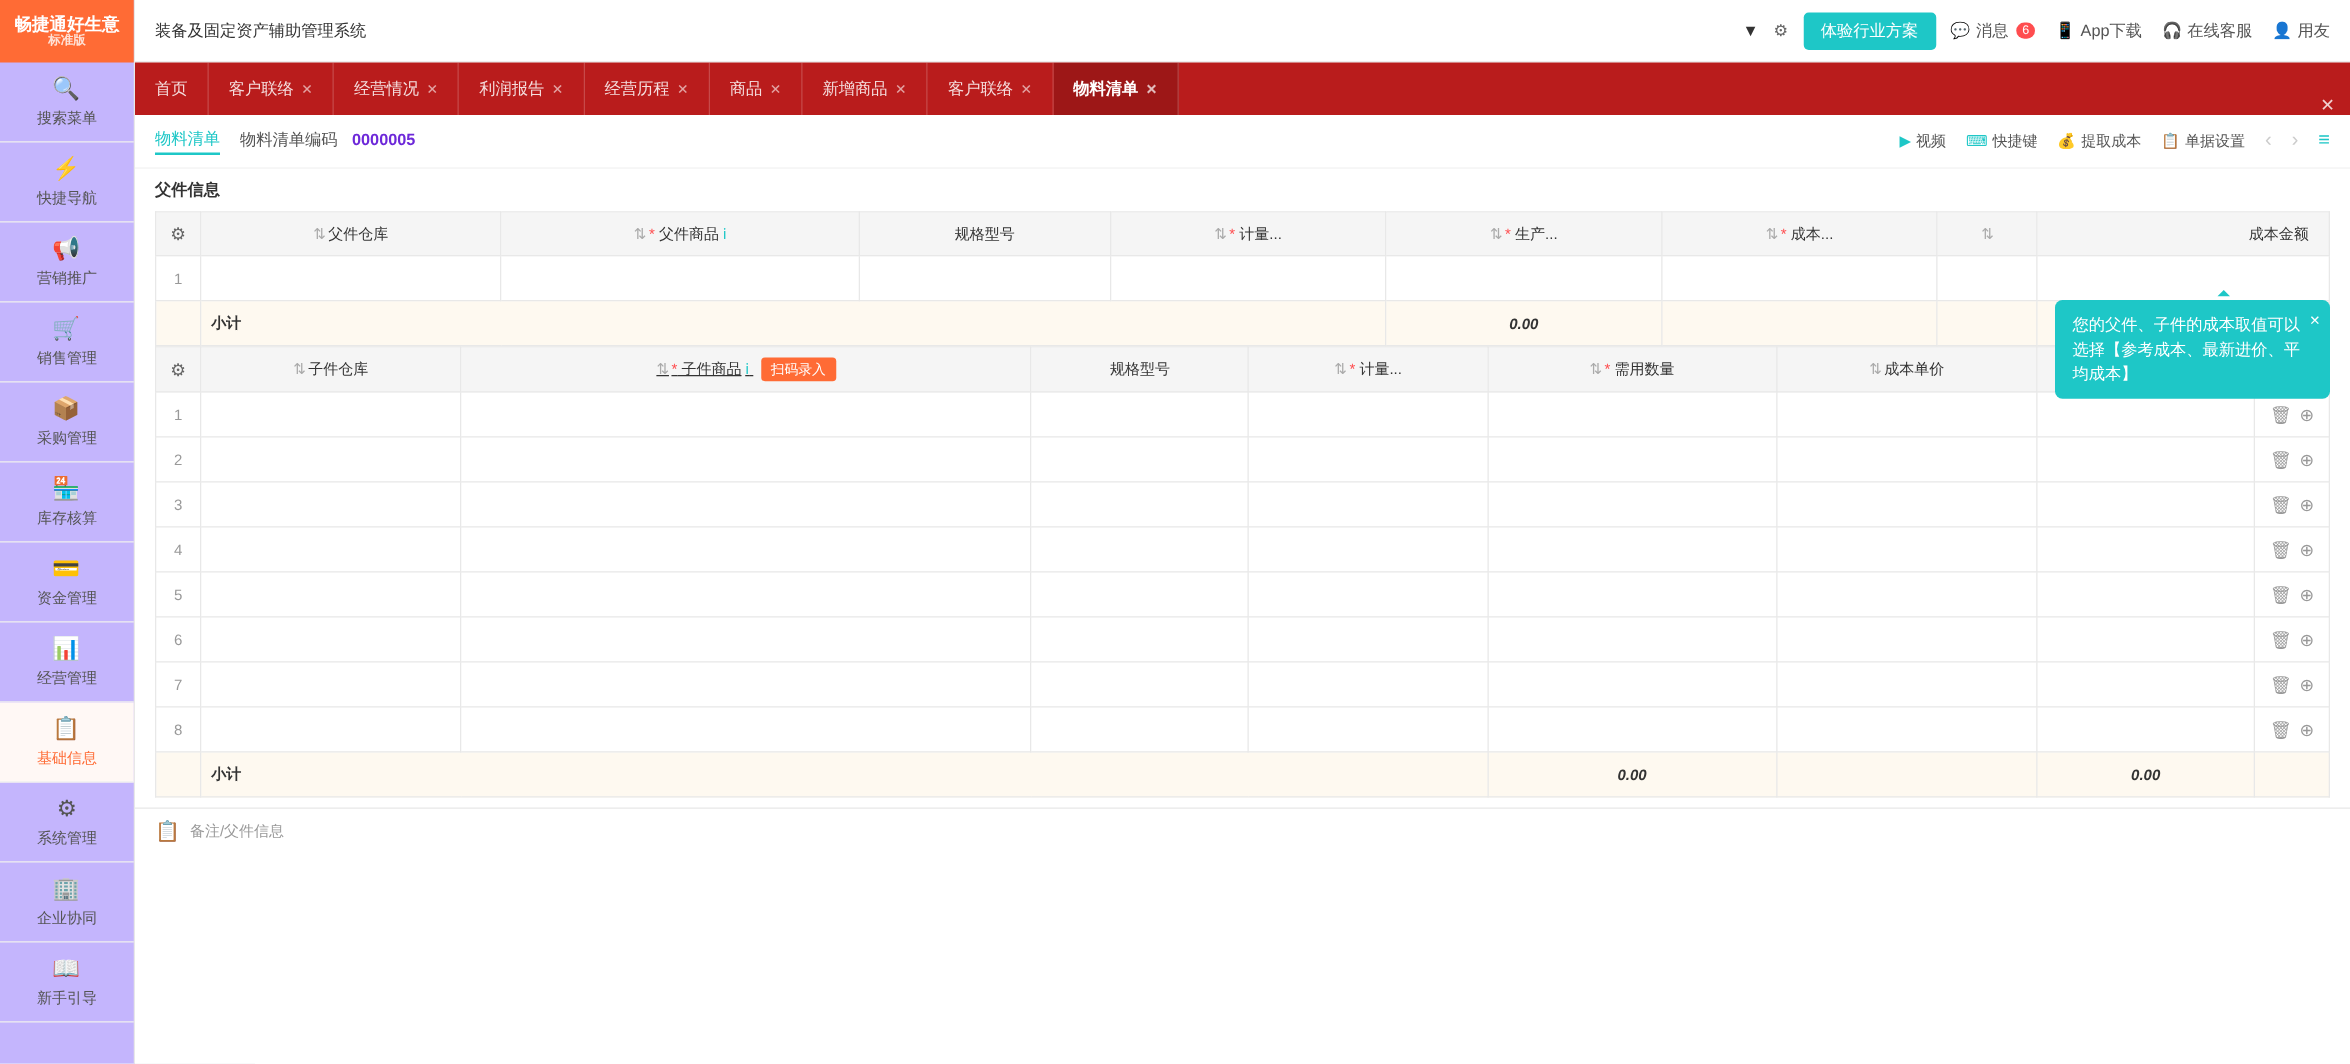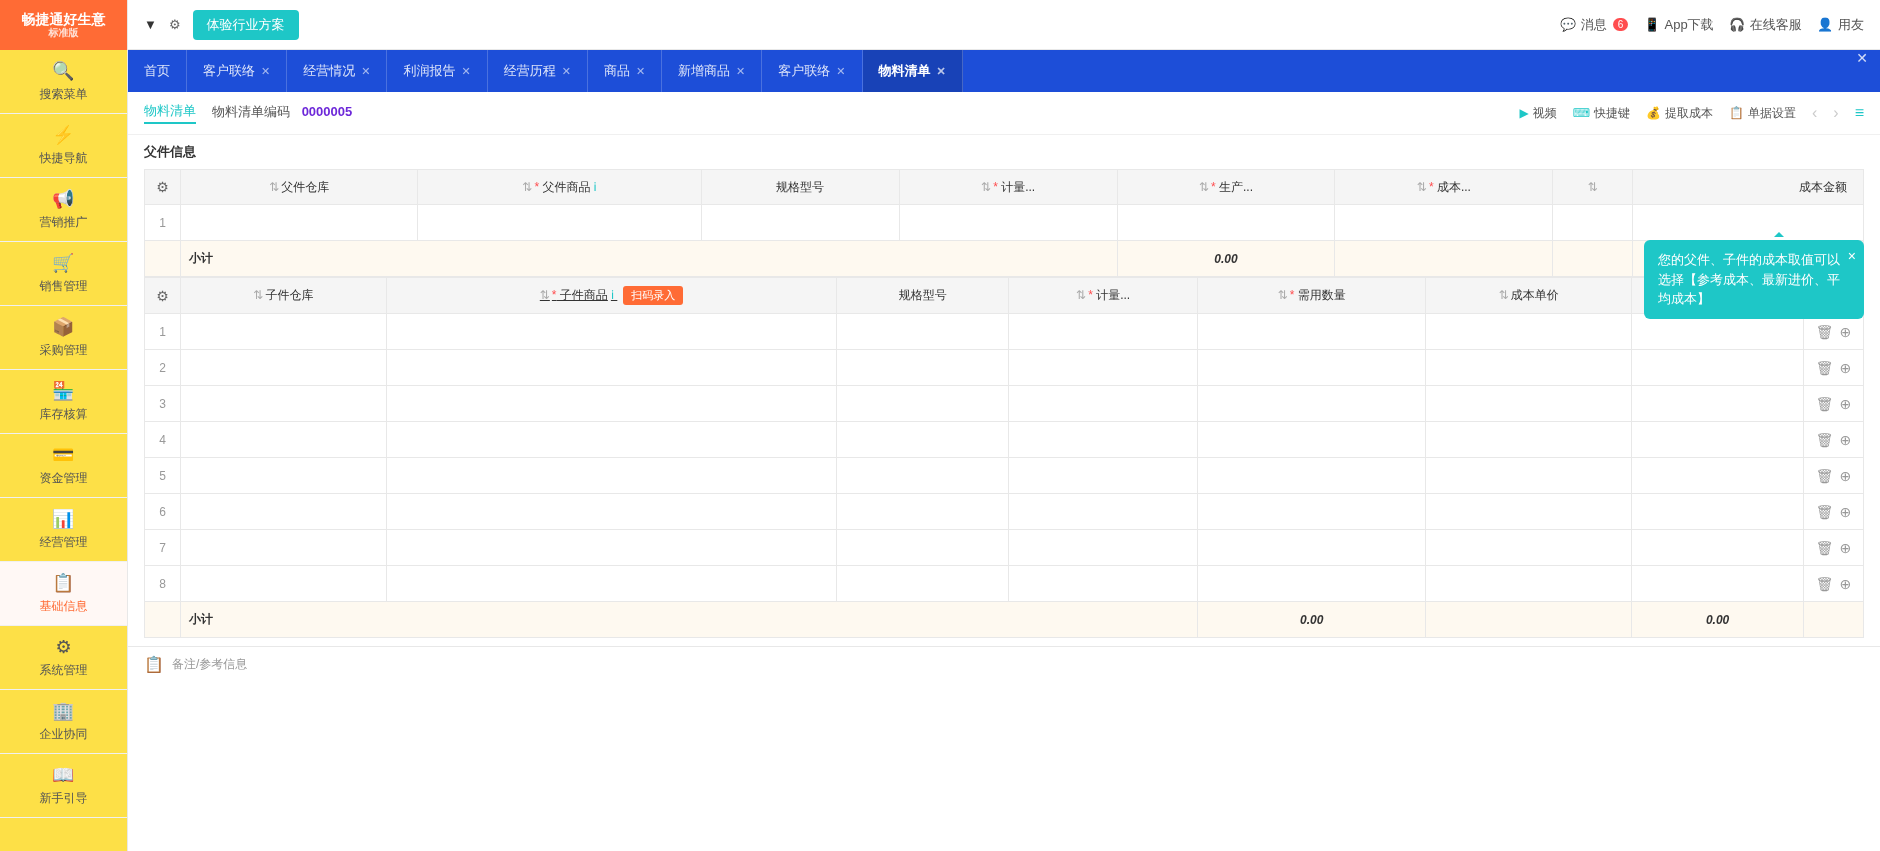--- a/index.html
+++ b/index.html
@@ -1,21 +1,21 @@
 <!DOCTYPE html>
 <html><head>
   <meta charset="utf-8">
   <style>
     * { box-sizing: border-box; margin: 0; padding: 0; }
     body { font-family: 'Microsoft YaHei', Arial, sans-serif; font-size: 13px; background: #f0f2f5; display: flex; height: 851px; overflow: hidden; }
 
     
     .sidebar {
-      width: 128px;
-      background: #fde047;
+      width: 108px;
+      background: #c4b5fd;
       display: flex;
       flex-direction: column;
       border-right: 1px solid #e8e8e8;
       flex-shrink: 0;
     }
     .sidebar-logo {
       background: #ff6b35;
       height: 50px;
       display: flex;
       align-items: center;
@@ -72,23 +72,23 @@
       background: #ff4d4f;
       color: white;
       border-radius: 10px;
       font-size: 10px;
       padding: 1px 5px;
       margin-left: 2px;
     }
 
     
     .nav-tabs {
-      background: #1d4ed8;
-      display: flex;
-      align-items: flex-start;
+      background: #b91c1c;
+      display: flex;
+      align-items: flex-end;
       height: 42px;
       padding: 0 0 0 0;
       overflow-x: auto;
       flex-shrink: 0;
     }
     .nav-tab {
       display: flex;
       align-items: center;
       padding: 0 16px;
       height: 42px;
@@ -307,20 +307,21 @@
       <div class="sidebar-item">
         <span class="icon">📖</span>
         <span>新手引导</span>
       </div>
     </div>
 </div>
 
 <div class="main">
 
   <div class="topbar">
+    <span class="topbar-title">装备及固定资产辅助管理系统</span>
     <span class="topbar-dropdown">
       <span>▼</span>
     </span>
     <span class="gear-settings">⚙</span>
     <button class="topbar-btn">体验行业方案</button>
     <div class="topbar-right">
       <div class="topbar-right-item">
         <span>💬</span>
         <span>消息</span>
         <span class="badge">6</span>
@@ -606,21 +607,21 @@
   <td></td>
   <td class="val-cell">0.00</td>
   <td></td>
 </tr>
           </tbody>
       </table>
     </div>
 
     <div class="bottom-bar" style="margin-top:8px;">
       <span class="bottom-bar-icon">📋</span>
-      <span style="color:#999;font-size:12px;">备注/参考信息</span>
+      <span style="color:#999;font-size:12px;">备注/父件信息</span>
     </div>
 
     <div class="tooltip-popup">
       <span class="tooltip-close">×</span>
       <span>您的父件、子件的成本取值可以选择【参考成本、最新进价、平均成本】</span>
     </div>
 
   </div>
 </div>
 

